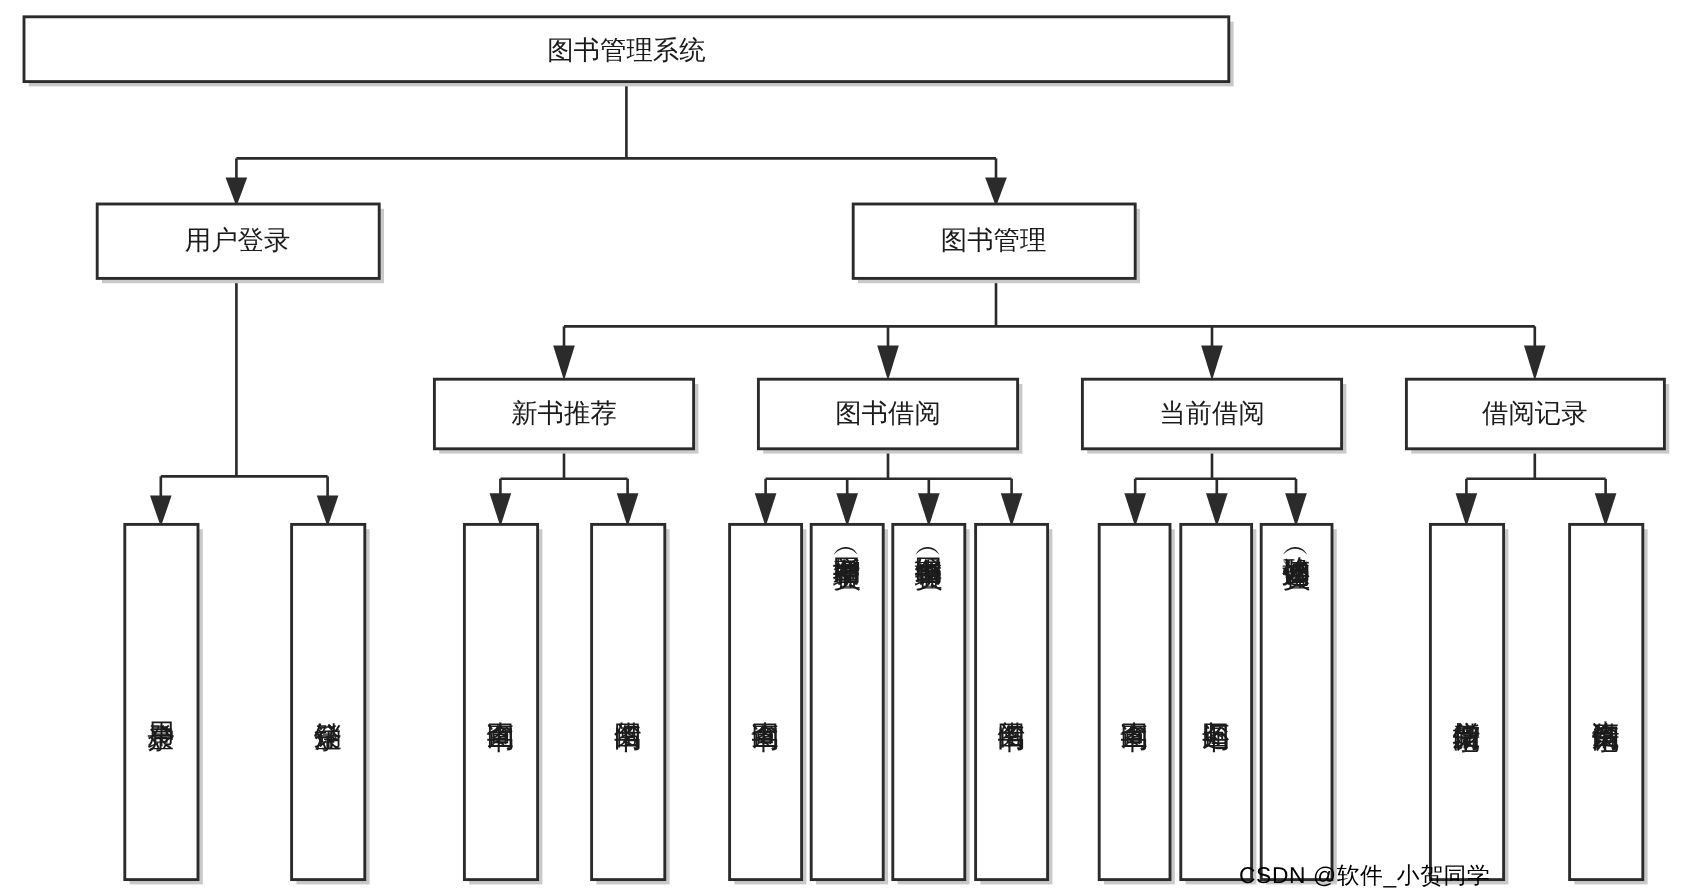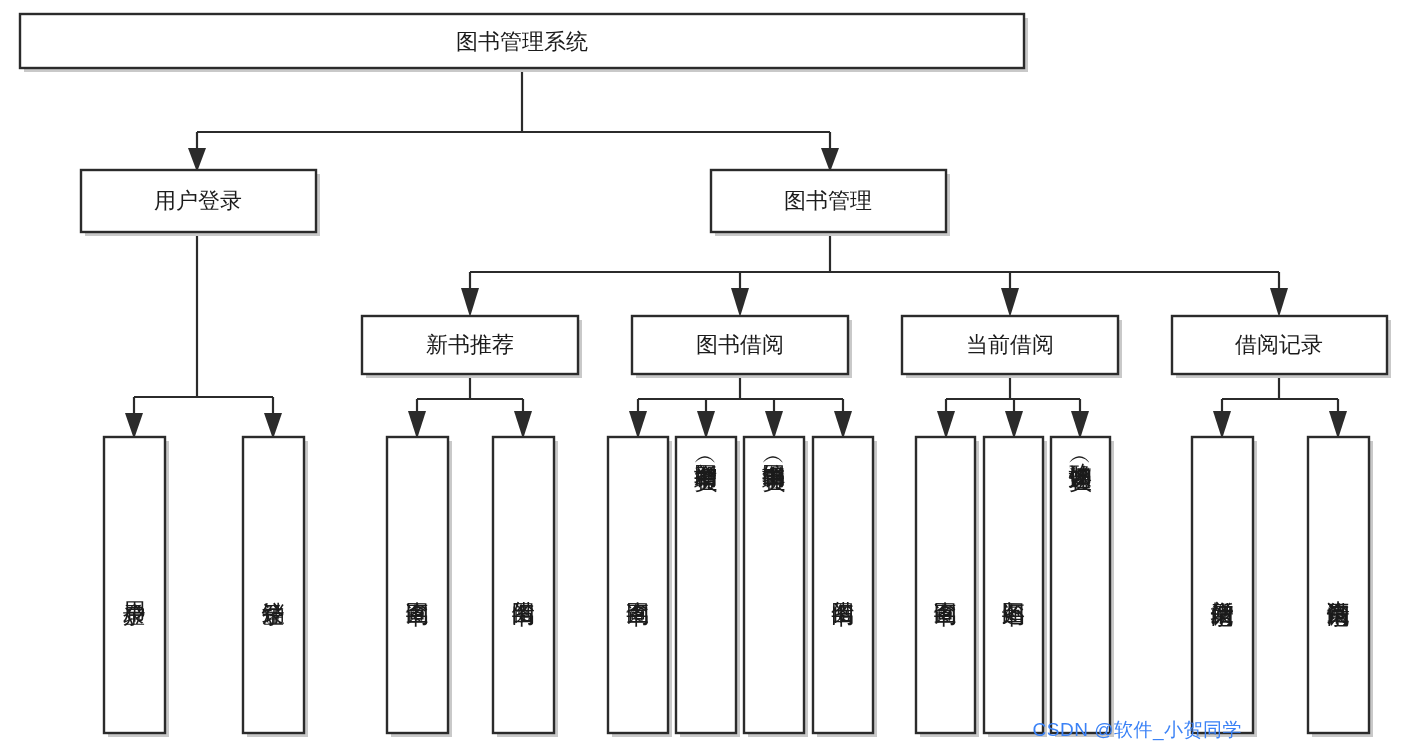--- a/index.html
+++ b/index.html
@@ -70,21 +70,21 @@
     letter-spacing: 1px;
     white-space: nowrap;
     text-align: center;
   }
   .watermark {
     position: absolute;
     right: 8px;
     bottom: 4px;
     font-family: "Liberation Sans", sans-serif;
     font-size: 19px;
-    color: #3b82f6;
+    color: #000000;
     letter-spacing: 0.5px;
     white-space: nowrap;
   }
 </style>
 </head>
 <body>
 
 <div id="diagram-root">
 
   <svg id="flow-svg" viewBox="0 0 1405 747" xmlns="http://www.w3.org/2000/svg">

